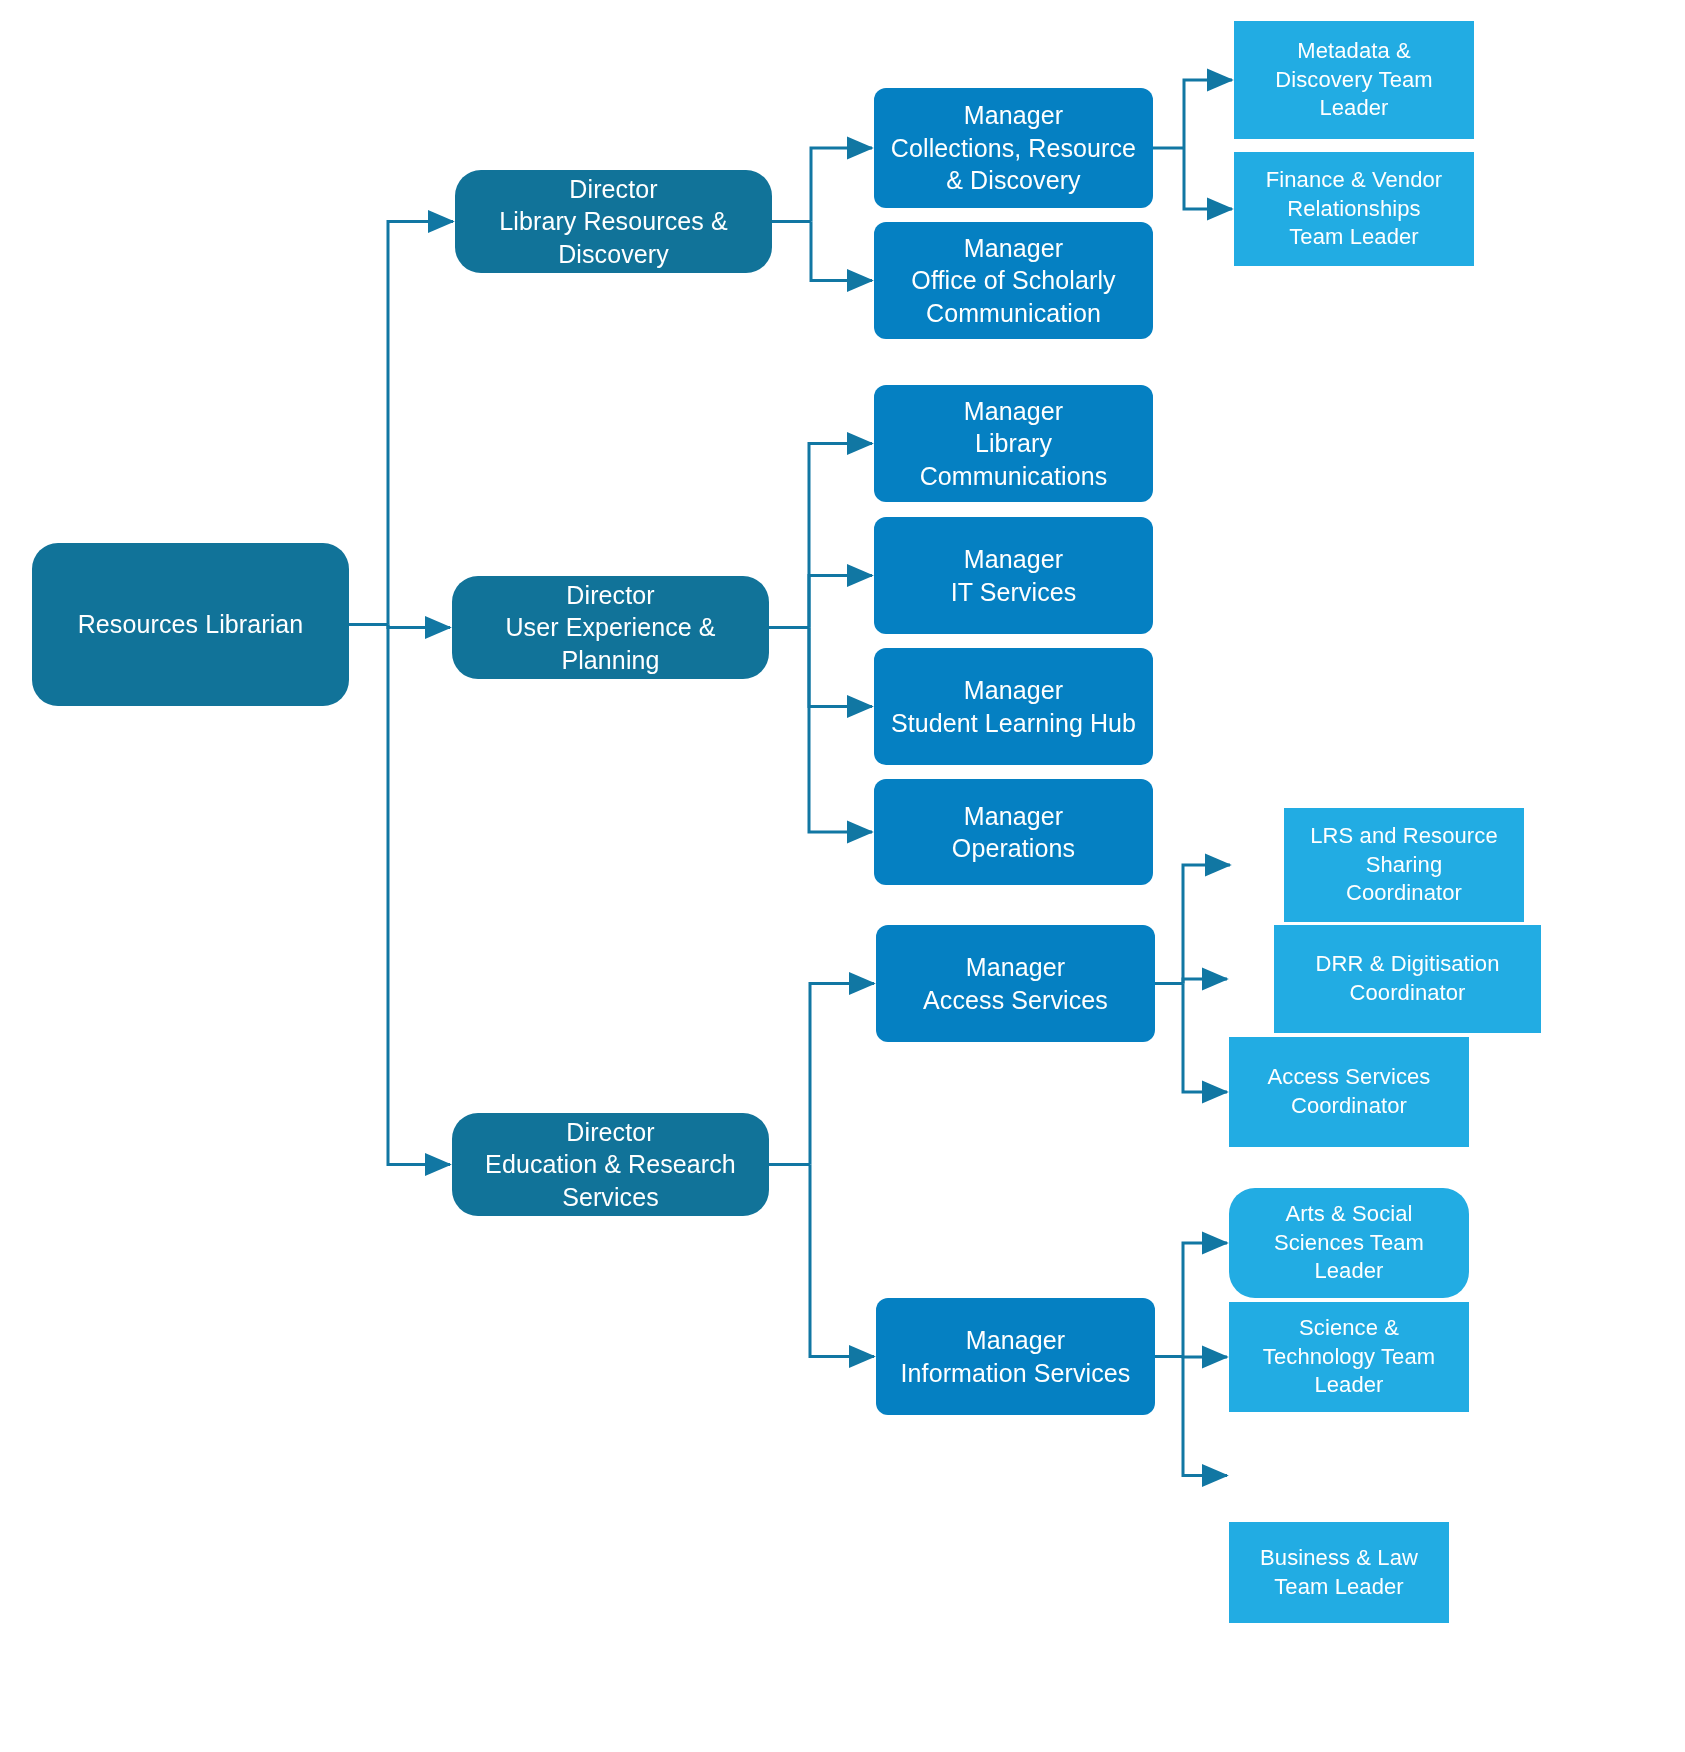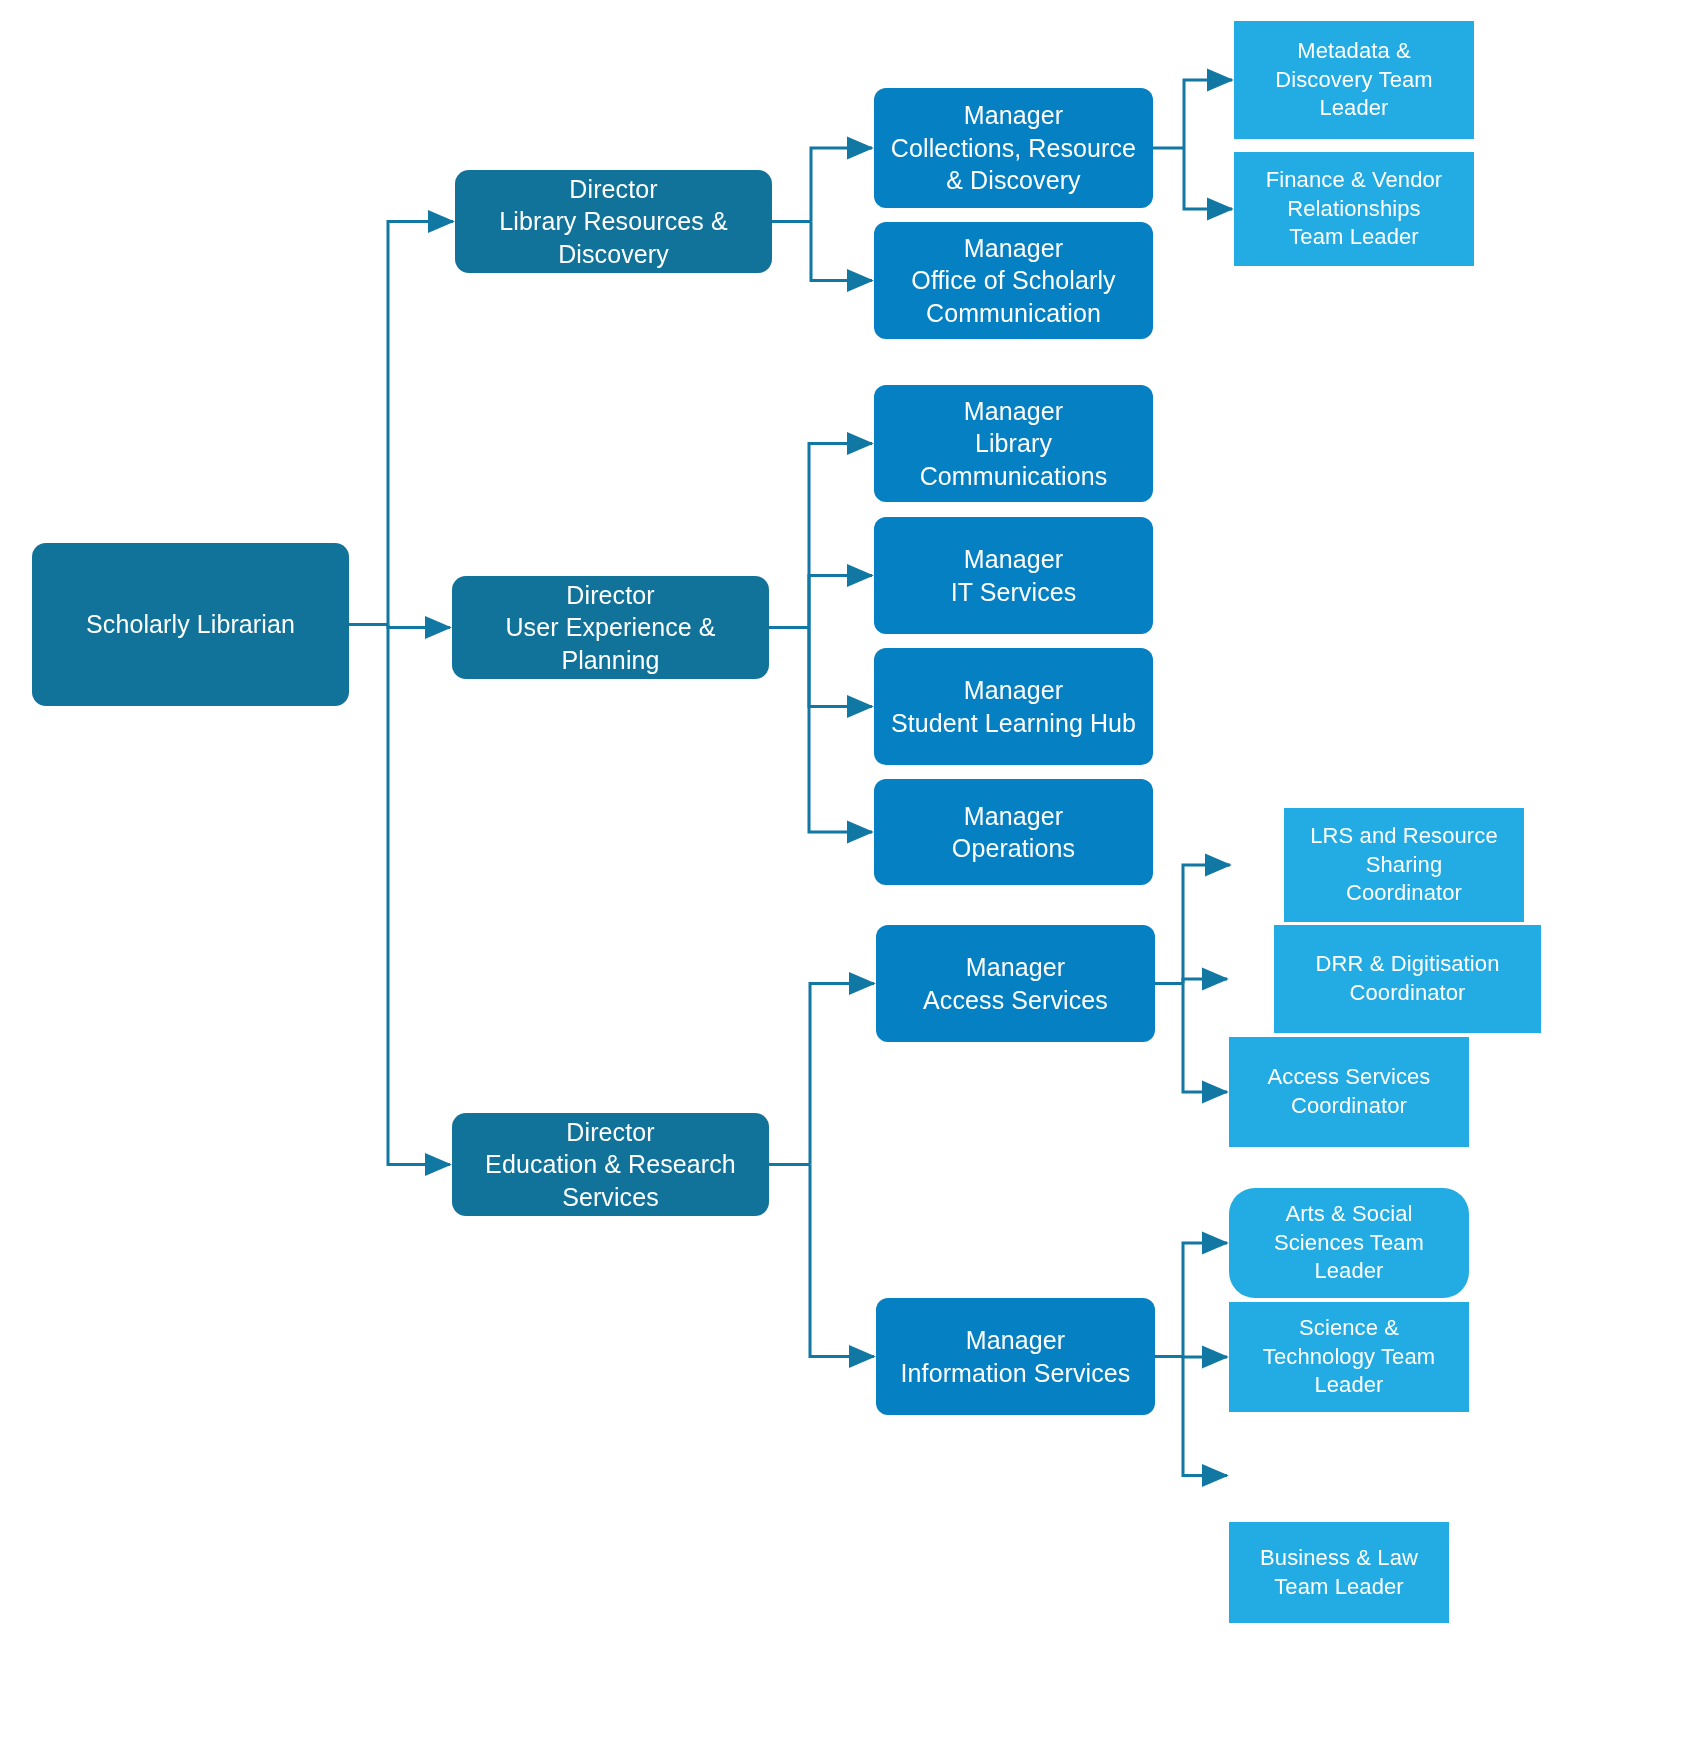--- a/index.html
+++ b/index.html
@@ -34,21 +34,21 @@
     text-align: center;
     color: #ffffff;
     line-height: 1.30;
     white-space: pre-line;
     padding: 4px 10px;
     letter-spacing: 0.1px;
   }
   .node.level-root,
   .node.level-director {
     background: #117399;
-    border-radius: 14px;
+    border-radius: 26px;
     font-size: 25px;
   }
   .node.level-manager {
     background: #0580c2;
     border-radius: 12px;
     font-size: 25px;
   }
   .node.level-lead {
     background: #22ace3;
     border-radius: 0;
@@ -88,21 +88,21 @@
         <path d="M 1183 983.5 L 1183 865 L 1230 865" marker-end="url(#arrowhead)"></path>
         <path d="M 1183 983.5 L 1183 979 L 1227 979" marker-end="url(#arrowhead)"></path>
         <path d="M 1183 983.5 L 1183 1092 L 1227 1092" marker-end="url(#arrowhead)"></path>
         <path d="M 1155 1356.5 L 1183 1356.5"></path>
         <path d="M 1183 1356.5 L 1183 1243 L 1227 1243" marker-end="url(#arrowhead)"></path>
         <path d="M 1183 1356.5 L 1183 1357 L 1227 1357" marker-end="url(#arrowhead)"></path>
         <path d="M 1183 1356.5 L 1183 1475.5 L 1227 1475.5" marker-end="url(#arrowhead)"></path>
       </g>
   </svg>
   <div id="node-layer">
-      <div class="node level-root" style="left: 32px; top: 543px; width: 317px; height: 163px;">Scholarly Librarian</div>
+      <div class="node level-root" style="left: 32px; top: 543px; width: 317px; height: 163px;">Resources Librarian</div>
       <div class="node level-director" style="left: 455px; top: 170px; width: 317px; height: 103px;">Director
 Library Resources &amp;
 Discovery</div>
       <div class="node level-director" style="left: 452px; top: 576px; width: 317px; height: 103px;">Director
 User Experience &amp;
 Planning</div>
       <div class="node level-director" style="left: 452px; top: 1113px; width: 317px; height: 103px;">Director
 Education &amp; Research
 Services</div>
       <div class="node level-manager" style="left: 874px; top: 88px; width: 279px; height: 120px;">Manager

